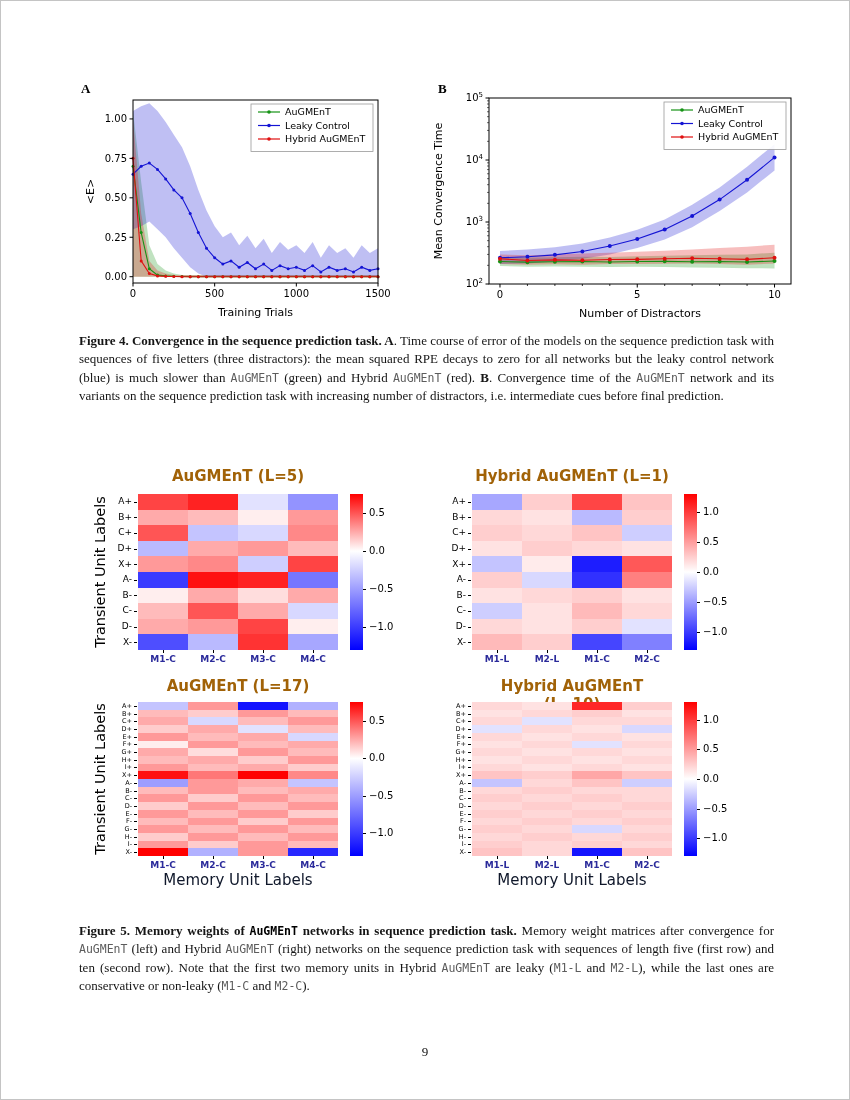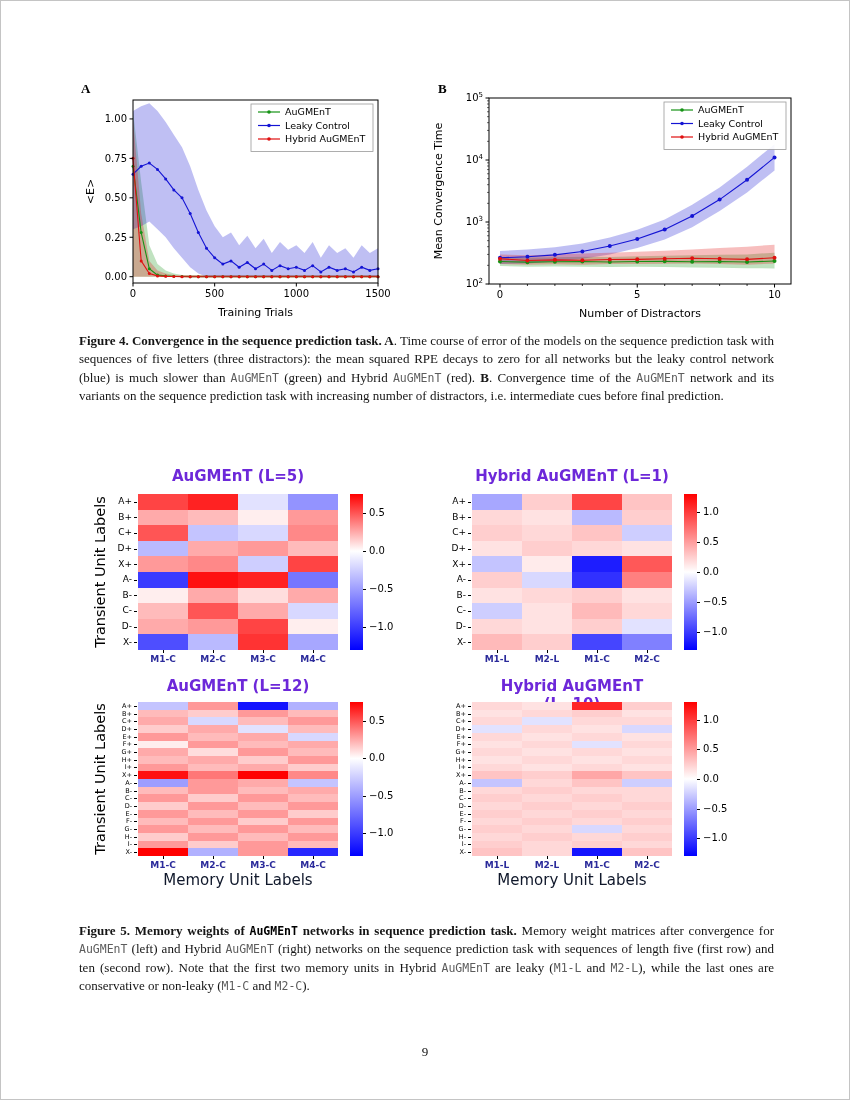--- a/index.html
+++ b/index.html
@@ -6,21 +6,21 @@
   .page{position:relative;width:850px;height:1100px;background:#ffffff;margin:0 auto;
         border:1px solid #c4c4c4;box-sizing:border-box;overflow:hidden;}
   .panel-label{position:absolute;font:bold 13px "Liberation Serif",serif;color:#000;}
   svg{position:absolute;overflow:visible;}
   .caption{position:absolute;font:13px/1.42 "Liberation Serif",serif;color:#151515;text-align:justify;}
   .mono{font-family:"DejaVu Sans Mono",monospace;font-size:11.5px;color:#5c5c5c;}
   .mono.b{color:#000;font-weight:bold;}
   .pageno{position:absolute;top:1043px;left:0;width:100%;text-align:center;
           font:13px "Liberation Serif",serif;color:#111;}
   #hm-layer{position:absolute;left:0;top:0;width:850px;height:1100px;}
-  .hm-title{position:absolute;font:bold 15px "DejaVu Sans",sans-serif;text-align:center;color:#6d28d9;}
+  .hm-title{position:absolute;font:bold 15px "DejaVu Sans",sans-serif;text-align:center;color:#a16207;}
   .hm-ylabel{position:absolute;font:14.5px "DejaVu Sans",sans-serif;white-space:nowrap;color:#000;}
   .hm-xlabel{position:absolute;font:15px "DejaVu Sans",sans-serif;text-align:center;color:#0f172a;}
   .hm-grid{position:absolute;}
   .hm-cell{position:absolute;}
   .hm-rowlabel{position:absolute;font-family:"DejaVu Sans",sans-serif;text-align:right;color:#000;}
   .hm-collabel{position:absolute;font-family:"DejaVu Sans",sans-serif;text-align:center;
                color:#2b2b9b;font-weight:bold;}
   .hm-colorbar{position:absolute;}
   .hm-cb-label{position:absolute;font:10px "DejaVu Sans",sans-serif;color:#000;}
   .tickmark{position:absolute;background:#000;}
@@ -424,21 +424,21 @@
       <div class="tickmark" style="left: 696px; top: 511px; width: 3px; height: 1px;"></div>
       <div class="hm-cb-label" style="left: 702px; top: 505px;">1.0</div>
       <div class="tickmark" style="left: 696px; top: 541px; width: 3px; height: 1px;"></div>
       <div class="hm-cb-label" style="left: 702px; top: 535px;">0.5</div>
       <div class="tickmark" style="left: 696px; top: 571px; width: 3px; height: 1px;"></div>
       <div class="hm-cb-label" style="left: 702px; top: 565px;">0.0</div>
       <div class="tickmark" style="left: 696px; top: 601px; width: 3px; height: 1px;"></div>
       <div class="hm-cb-label" style="left: 702px; top: 595px;">−0.5</div>
       <div class="tickmark" style="left: 696px; top: 631px; width: 3px; height: 1px;"></div>
       <div class="hm-cb-label" style="left: 702px; top: 625px;">−1.0</div>
-      <div class="hm-title" style="left: 137px; top: 676px; width: 200px;">AuGMEnT (L=12)</div>
+      <div class="hm-title" style="left: 137px; top: 676px; width: 200px;">AuGMEnT (L=17)</div>
       <div class="hm-grid" style="left: 137px; top: 701px; width: 200px; height: 154px;">
         <div class="hm-cell" style="left: 0px; top: 0px; width: 50px; height: 8.2px; background: rgb(196, 196, 255);"></div>
         <div class="hm-cell" style="left: 50px; top: 0px; width: 50px; height: 8.2px; background: rgb(255, 153, 153);"></div>
         <div class="hm-cell" style="left: 100px; top: 0px; width: 50px; height: 8.2px; background: rgb(20, 20, 255);"></div>
         <div class="hm-cell" style="left: 150px; top: 0px; width: 50px; height: 8.2px; background: rgb(177, 177, 255);"></div>
         <div class="hm-cell" style="left: 0px; top: 7.7px; width: 50px; height: 8.2px; background: rgb(255, 187, 187);"></div>
         <div class="hm-cell" style="left: 50px; top: 7.7px; width: 50px; height: 8.2px; background: rgb(255, 204, 204);"></div>
         <div class="hm-cell" style="left: 100px; top: 7.7px; width: 50px; height: 8.2px; background: rgb(255, 153, 153);"></div>
         <div class="hm-cell" style="left: 150px; top: 7.7px; width: 50px; height: 8.2px; background: rgb(255, 187, 187);"></div>
         <div class="hm-cell" style="left: 0px; top: 15.4px; width: 50px; height: 8.2px; background: rgb(255, 170, 170);"></div>

